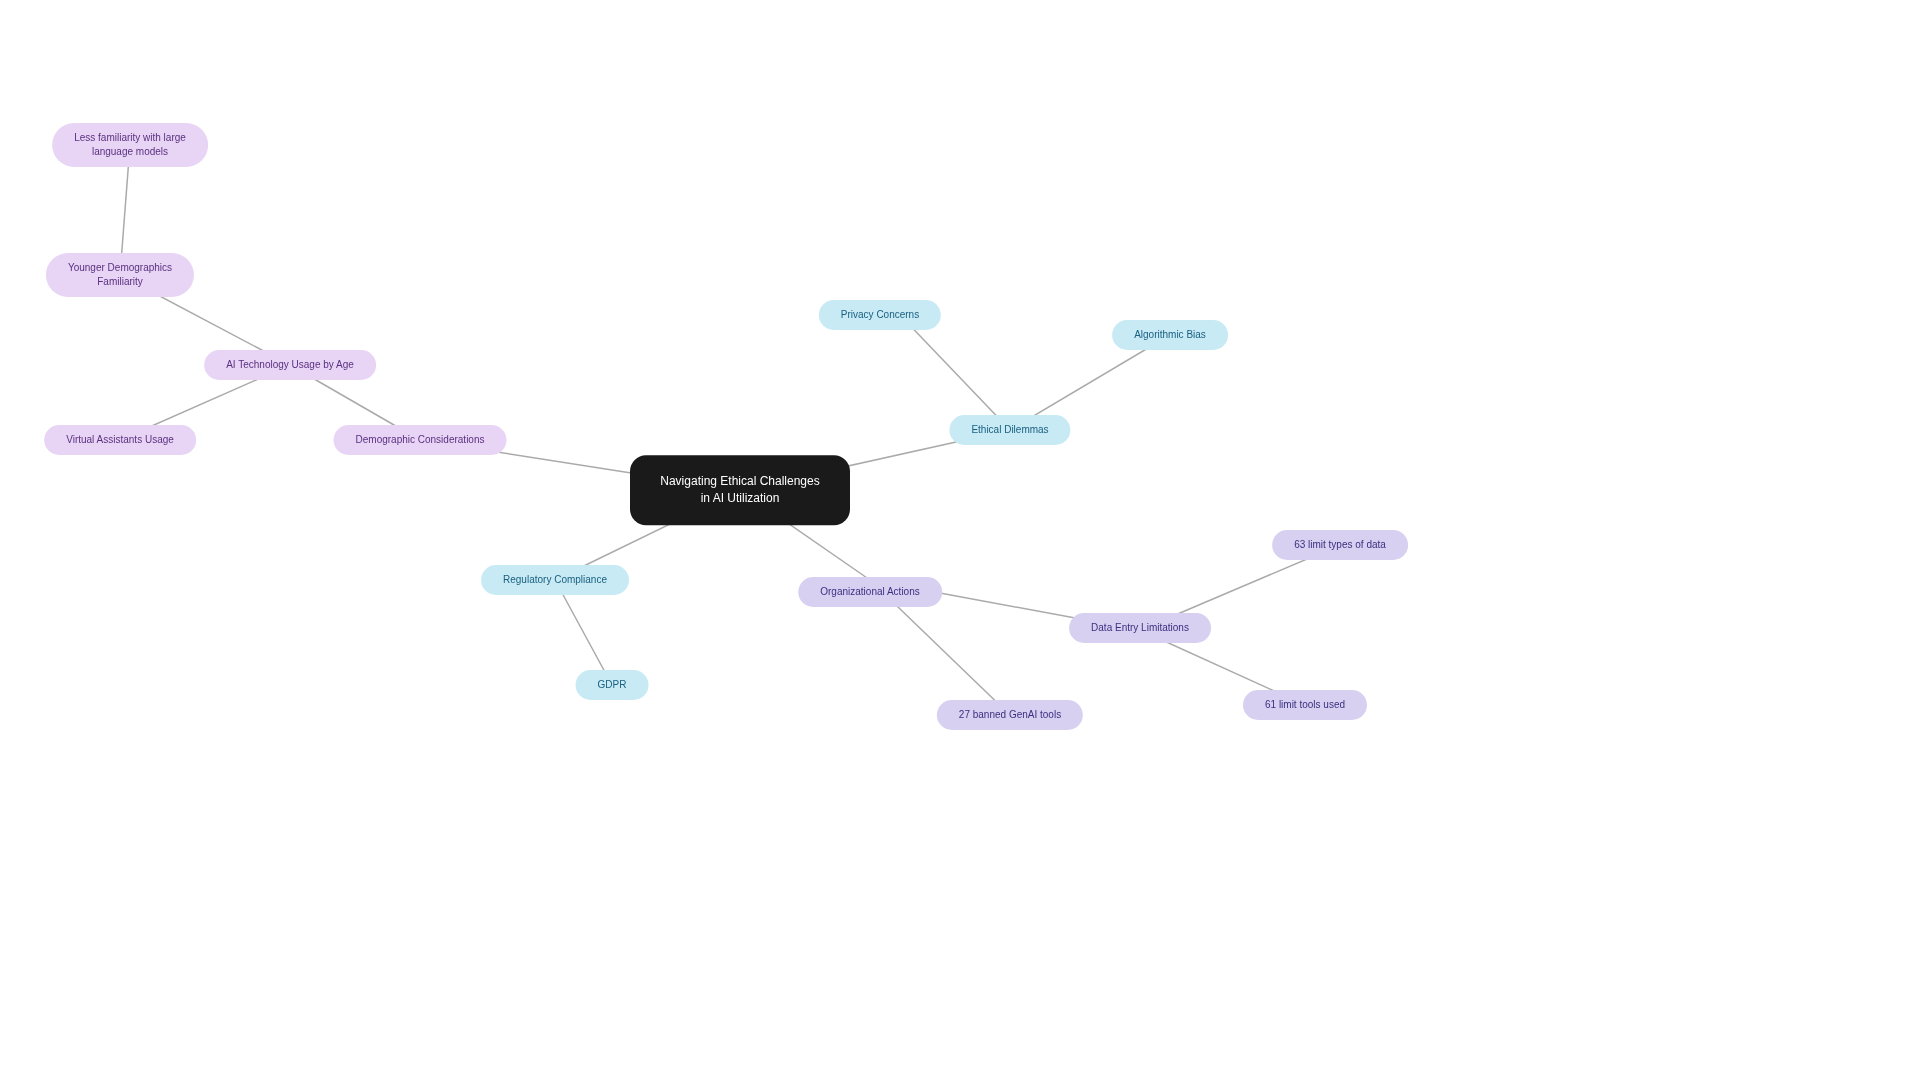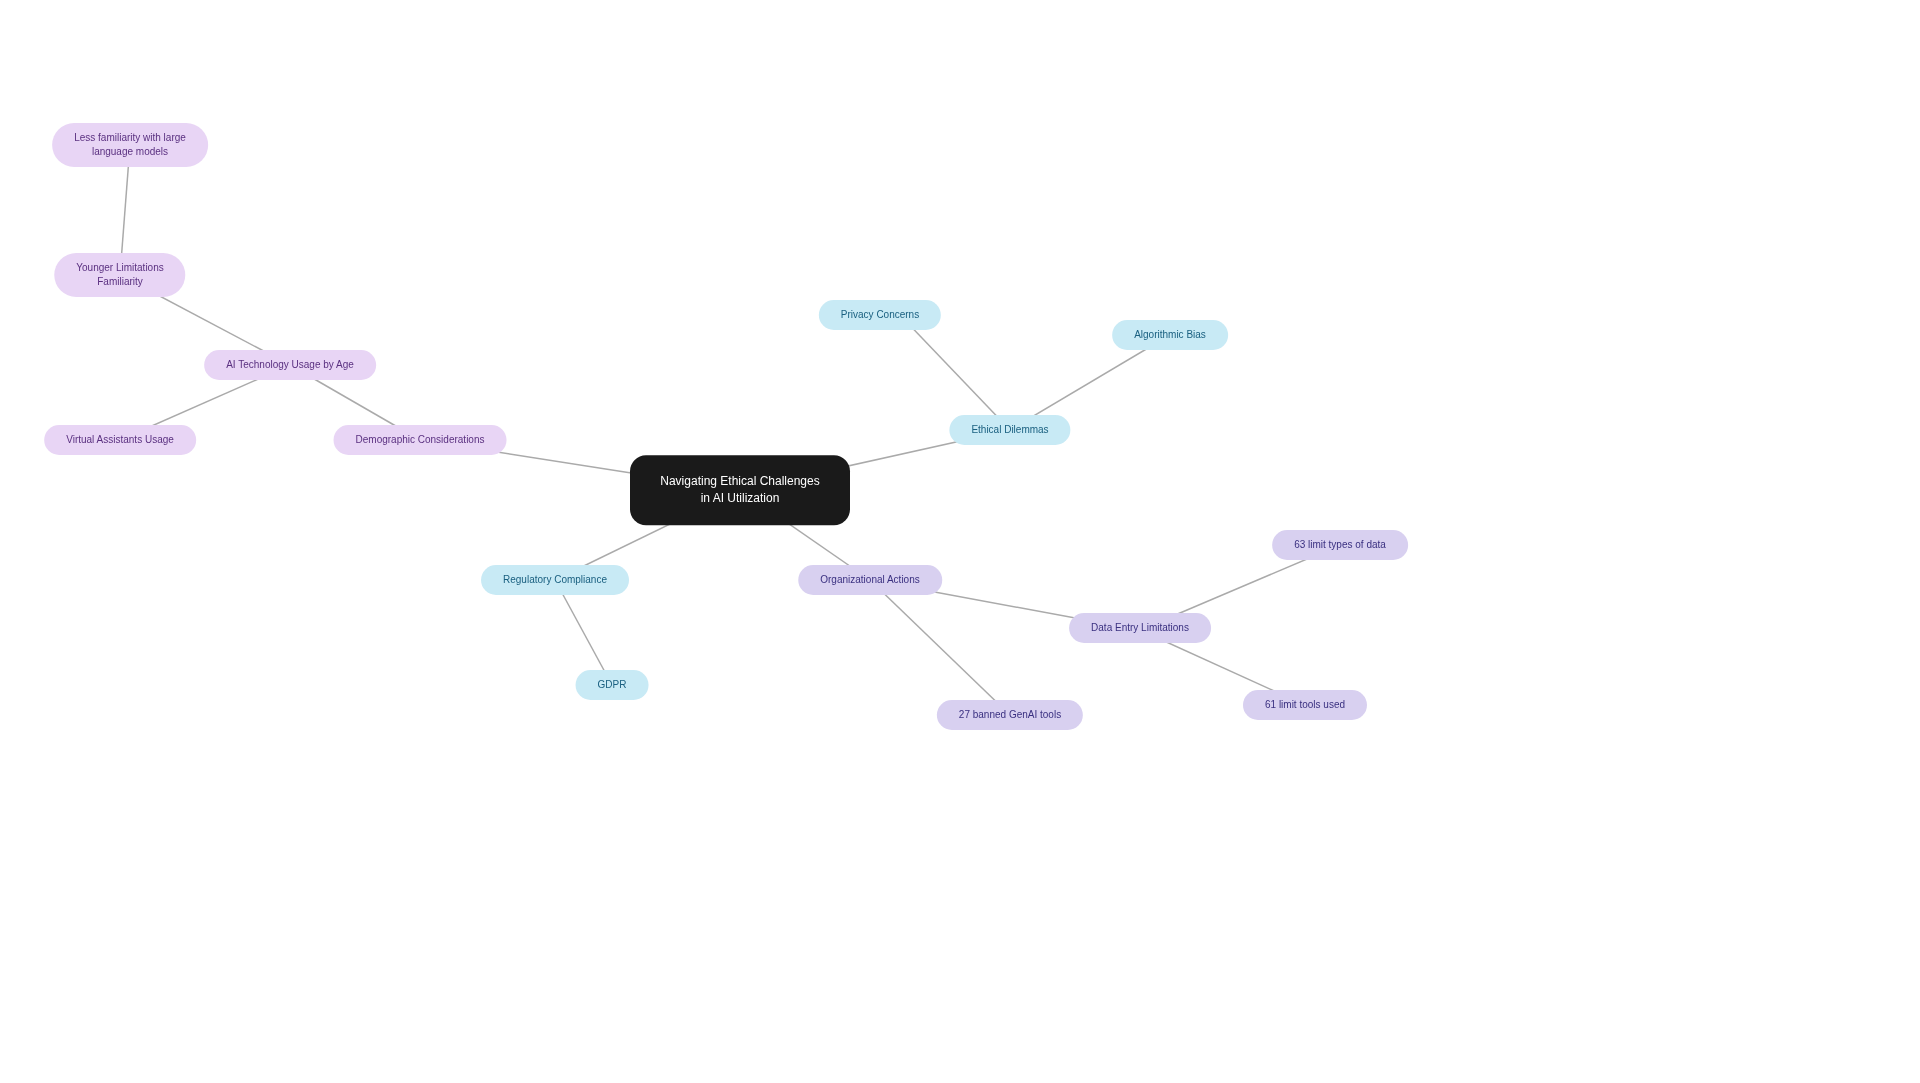--- a/index.html
+++ b/index.html
@@ -84,21 +84,21 @@
     </svg>
 <div class="node node-center" style="left: 740px; top: 490px;">
       <span style="white-space: pre-line;">Navigating Ethical Challenges
 in AI Utilization</span>
     </div>
     <div class="node node-purple" style="left: 130px; top: 145px;">
       <span style="white-space: pre-line;">Less familiarity with large
 language models</span>
     </div>
     <div class="node node-purple" style="left: 120px; top: 275px;">
-      <span style="white-space: pre-line;">Younger Limitations
+      <span style="white-space: pre-line;">Younger Demographics
 Familiarity</span>
     </div>
     <div class="node node-purple" style="left: 290px; top: 365px;">
       <span style="white-space: pre-line;">AI Technology Usage by Age</span>
     </div>
     <div class="node node-purple" style="left: 120px; top: 440px;">
       <span style="white-space: pre-line;">Virtual Assistants Usage</span>
     </div>
     <div class="node node-purple" style="left: 420px; top: 440px;">
       <span style="white-space: pre-line;">Demographic Considerations</span>
@@ -111,21 +111,21 @@
     </div>
     <div class="node node-blue" style="left: 1010px; top: 430px;">
       <span style="white-space: pre-line;">Ethical Dilemmas</span>
     </div>
     <div class="node node-blue" style="left: 555px; top: 580px;">
       <span style="white-space: pre-line;">Regulatory Compliance</span>
     </div>
     <div class="node node-blue" style="left: 612px; top: 685px;">
       <span style="white-space: pre-line;">GDPR</span>
     </div>
-    <div class="node node-lavender" style="left: 870px; top: 580px;">
+    <div class="node node-lavender" style="left: 870px; top: 592px;">
       <span style="white-space: pre-line;">Organizational Actions</span>
     </div>
     <div class="node node-lavender" style="left: 1140px; top: 628px;">
       <span style="white-space: pre-line;">Data Entry Limitations</span>
     </div>
     <div class="node node-lavender" style="left: 1010px; top: 715px;">
       <span style="white-space: pre-line;">27 banned GenAI tools</span>
     </div>
     <div class="node node-lavender" style="left: 1340px; top: 545px;">
       <span style="white-space: pre-line;">63 limit types of data</span>

